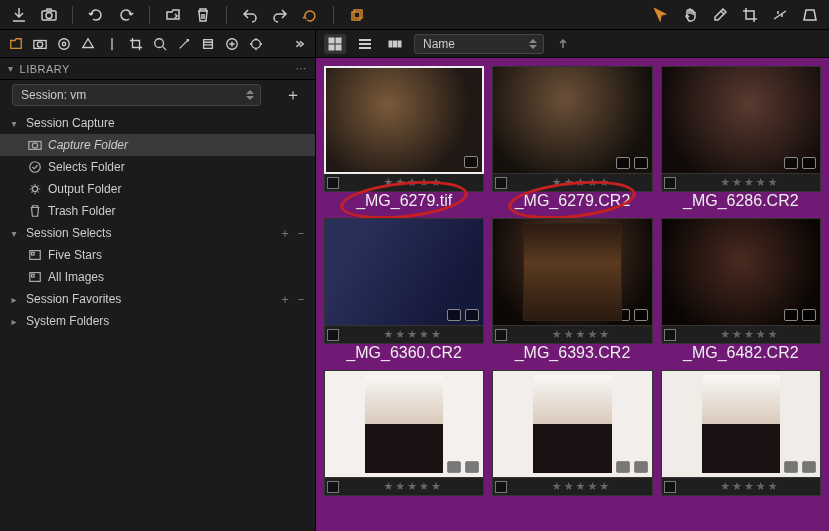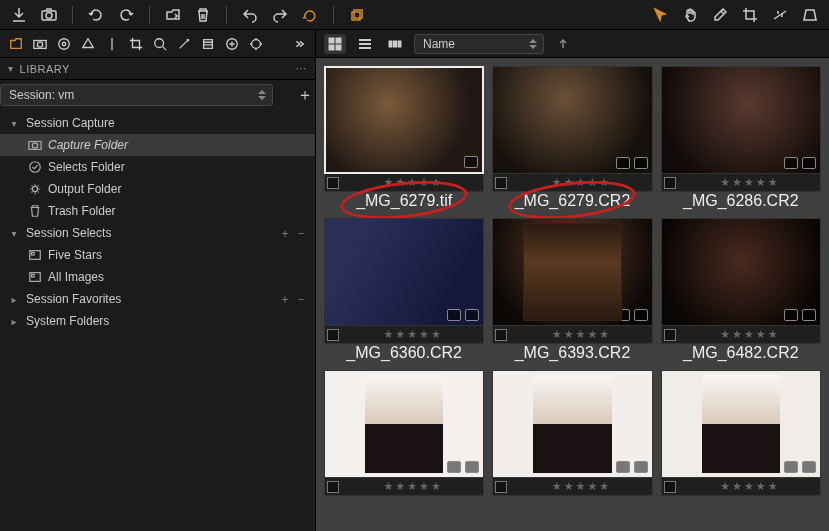--- a/index.html
+++ b/index.html
@@ -63,21 +63,21 @@
     padding:0 8px;
     font-size:11px;
     letter-spacing:.5px;
     color:#aaa;
     border-bottom:1px solid #000;
   }
   .lib-header .chev { margin-right:6px; color:#888; font-size:10px; }
   .lib-header .auto { margin-left:auto; color:#888; }
   .session-row {
     display:flex; align-items:center;
-    padding:4px 0;
+    padding:4px 12px;
     gap:22px;
   }
   .dropdown {
     flex:1;
     background:#2a2a2a;
     border:1px solid #444;
     border-radius:3px;
     height:22px;
     display:flex; align-items:center;
     padding:0 8px;
@@ -108,21 +108,21 @@
   .tree-row .chev { width:12px; text-align:center; color:#888; font-size:10px; }
   .tree-row.indent1 { padding-left: 28px; }
   .tree-row.selected { background:#3a3a3a;font-style:italic; }
   .tree-row .label { flex:1; }
   .tree-row .end-icons { display:flex; gap:4px; color:#888; }
   .tree-row svg { width:14px; height:14px; stroke:#aaa; fill:none; stroke-width:1.4; }
 
   
   .browser {
     flex:1;
-    background:#404040;
+    background:#701a75;
     display:flex;
     flex-direction:column;
     overflow:hidden;
   }
   .browser-toolbar {
     height:28px;
     background:#1b1b1b;
     border-bottom:1px solid #000;
     display:flex;
     align-items:center;

